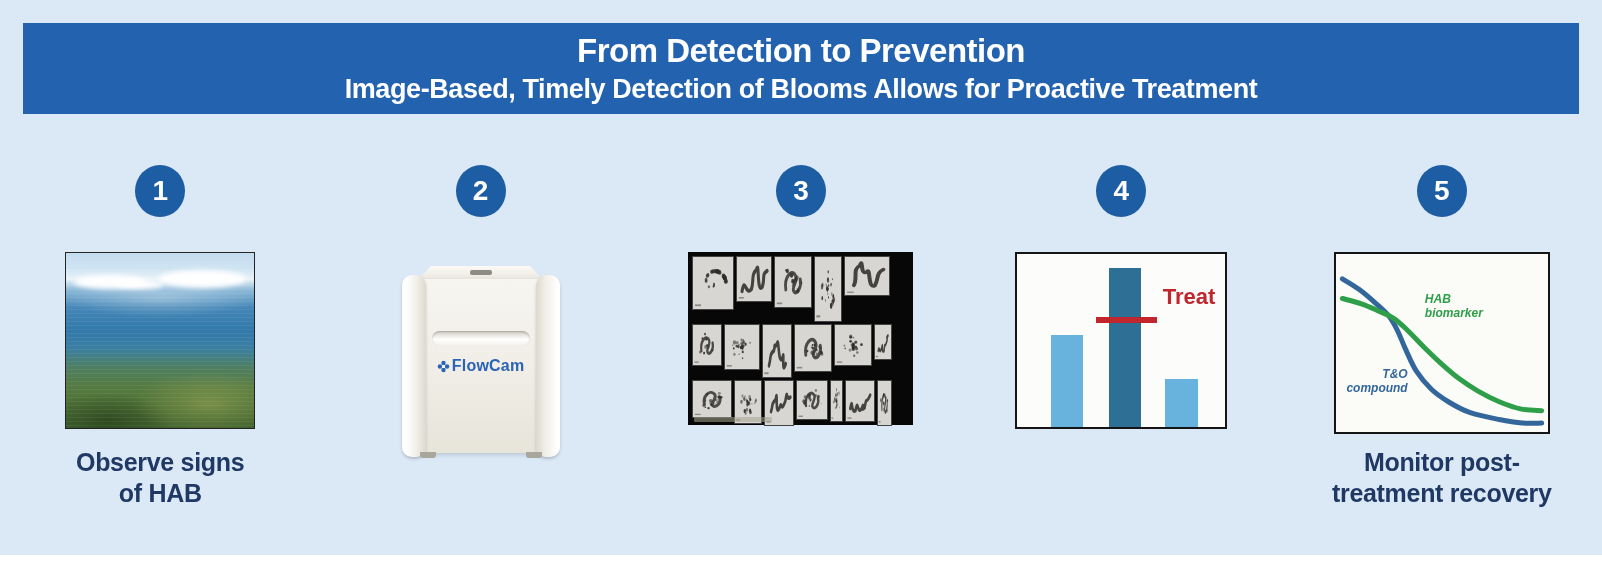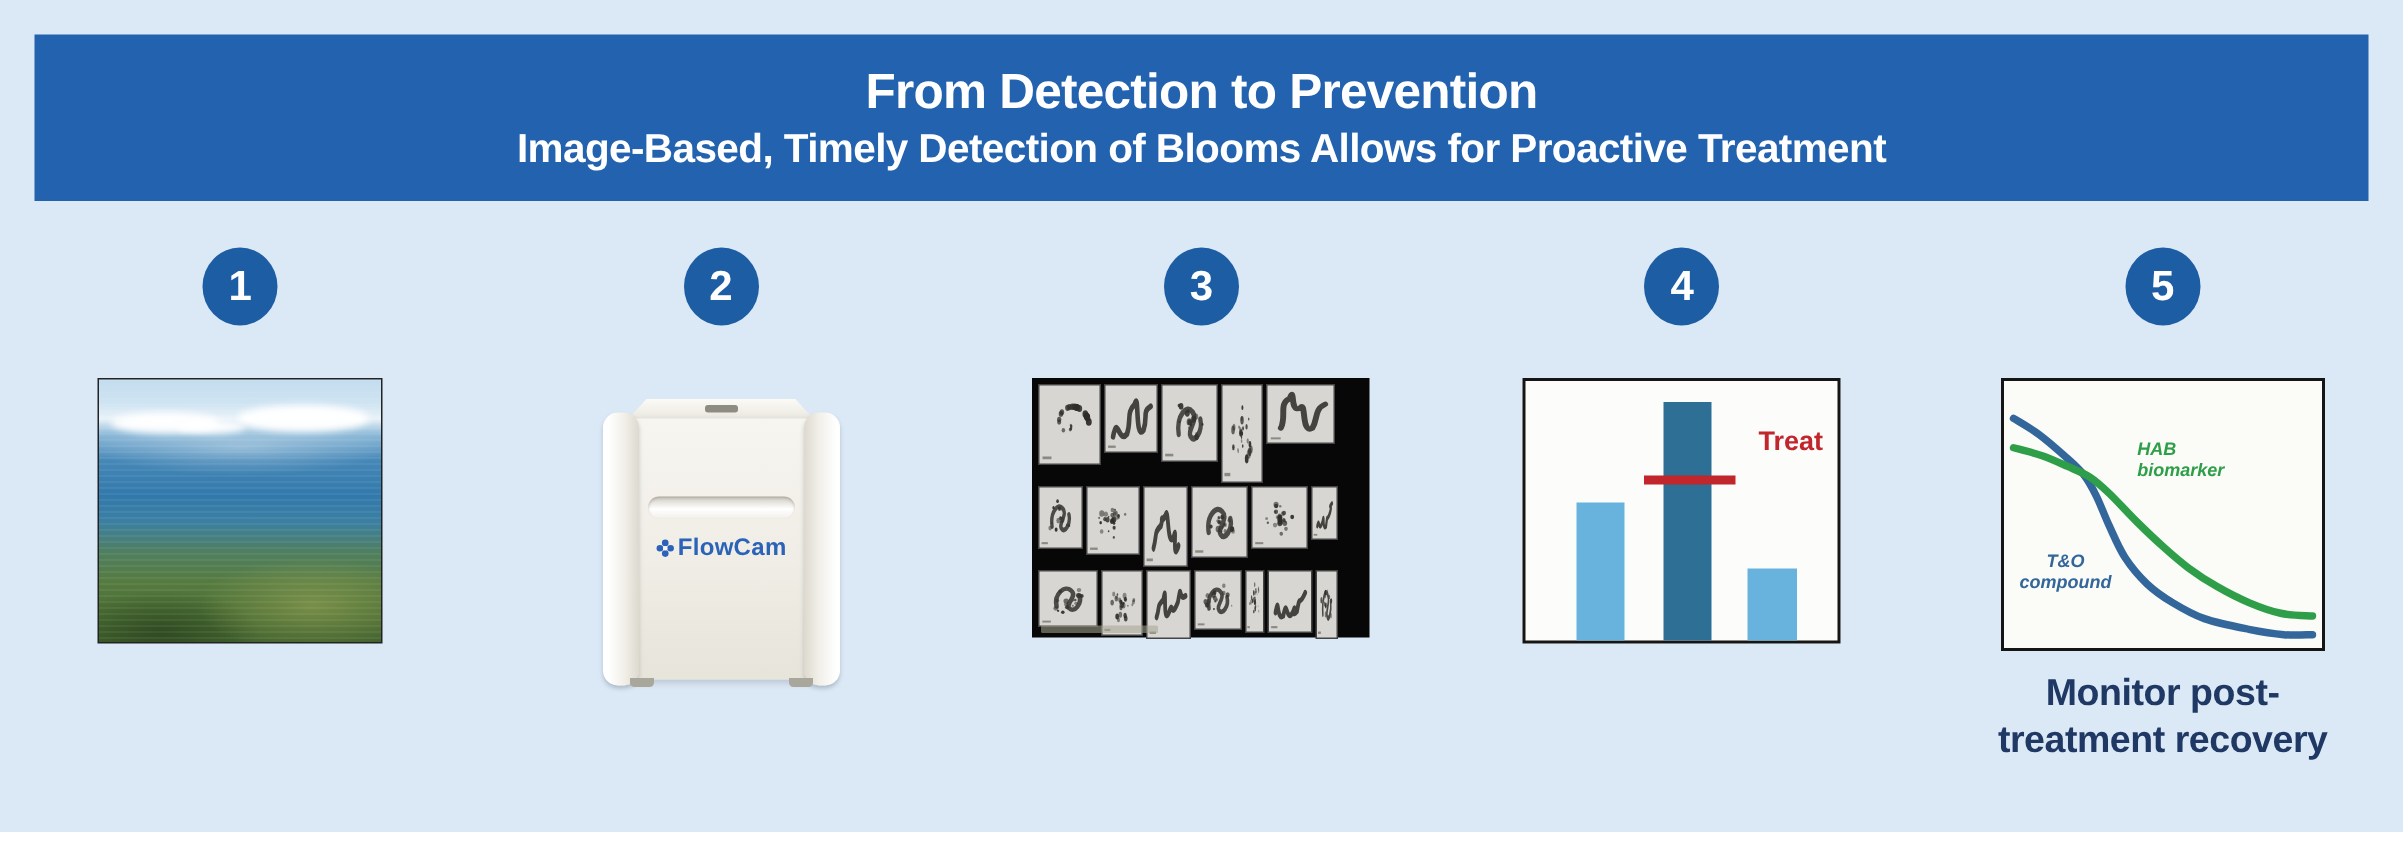--- a/index.html
+++ b/index.html
@@ -5,21 +5,21 @@
   * { box-sizing: border-box; margin: 0; padding: 0; }
   body { background: #ffffff; font-family: "Liberation Sans", "DejaVu Sans", sans-serif; }
   .canvas {
     position: relative; width: 1602px; height: 562px;
     background: linear-gradient(var(--background, #dbe8f6) 0 555px, #ffffff 555px 100%);
     overflow: hidden;
   }
 
   
   .banner {
-    position: absolute; left: 23px; right: 23px; top: 23px; height: 111px;
+    position: absolute; left: 23px; right: 23px; top: 23px; height: 91px;
     background: var(--banner, #2262ae);
     display: flex; flex-direction: column; align-items: center; justify-content: center;
     color: #ffffff; text-align: center;
   }
   .banner-title   { font-size: 33px; font-weight: bold; letter-spacing: -0.5px; line-height: 1.25; }
   .banner-subtitle{ font-size: 27px; font-weight: bold; letter-spacing: -0.4px; line-height: 1.3; }
 
   
   .steps { position: absolute; top: 150px; left: 0; right: 0; display: grid; grid-template-columns: repeat(5, 1fr); }
   .step  { display: flex; flex-direction: column; align-items: center; }
@@ -98,29 +98,29 @@
     background: rgba(168,165,145,.55); border-radius: 1px; }
 
   
   .bar-panel { position: relative; width: 212px; height: 177px; background: #fcfcfa; border: 2px solid #151515; }
   .bar { position: absolute; bottom: 0; width: 15.6%; }
   .bar.b0 { left: 16%; }
   .bar.b1 { left: 44%; }
   .bar.b2 { left: 71%; }
   .threshold { position: absolute; left: 38%; width: 29%; height: 6px; background: var(--treat-red, #c0262c); }
   .treat-label { position: absolute; top: 30px; right: 10px; color: var(--treat-red, #c0262c);
-    font-size: 18px; font-weight: bold; }
+    font-size: 22px; font-weight: bold; }
 
   
   .line-panel { position: relative; width: 216px; height: 182px; background: #fbfbf8; border: 2px solid #151515; overflow: hidden; }
   .line-panel svg { position: absolute; inset: 0; width: 100%; height: 100%; }
   .series-label { position: absolute; font-size: 12px; font-weight: bold; font-style: italic;
     line-height: 1.15; white-space: pre-line; }
   .lbl-green { left: 42%; top: 22%; color: var(--line-green, #2f9e49); }
-  .lbl-blue  { left: 5%;  top: 64%; color: var(--line-blue, #33679b); text-align: center; }
+  .lbl-blue  { left: 5%;  top: 64%; color: var(--line-blue, #33679b); text-align: right; }
 </style>
 </head>
 <body>
 
 <div class="canvas">
 
   <header class="banner">
     <div class="banner-title">From Detection to Prevention</div>
     <div class="banner-subtitle">Image-Based, Timely Detection of Blooms Allows for Proactive Treatment</div>
   </header>
@@ -130,20 +130,22 @@
     <section class="step">
       <div class="badge">1</div>
       <div class="visual">
         <div class="photo">
           <div class="cloud c1"></div>
           <div class="cloud c2"></div>
           <div class="cloud c3"></div>
           <div class="ripples"></div>
         </div>
       </div>
+      <div class="caption">Observe signs
+of HAB</div>
     </section>
 
     <section class="step">
       <div class="badge">2</div>
       <div class="visual">
         <div class="fc-wrap">
           <div class="fc-shadow"></div>
           <div class="fc-top">
             <div class="fc-slot"></div>
           </div>

